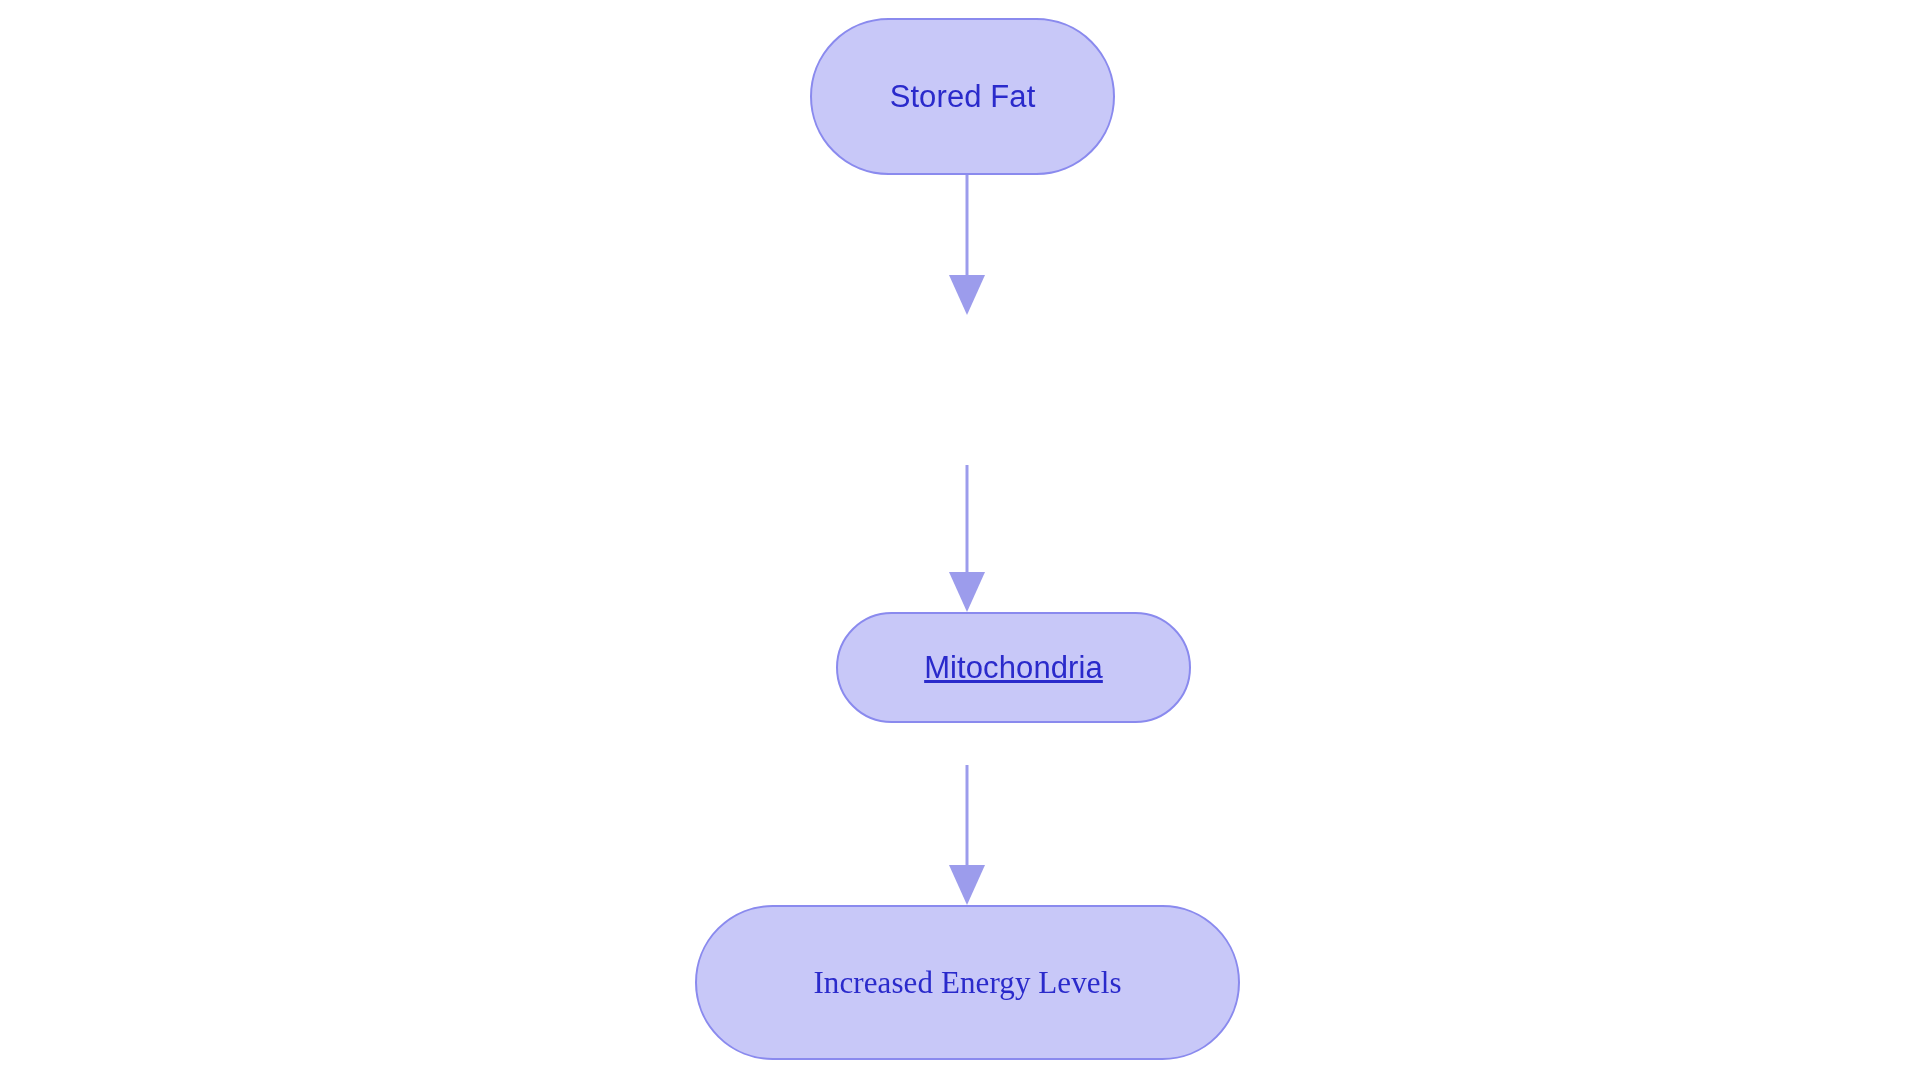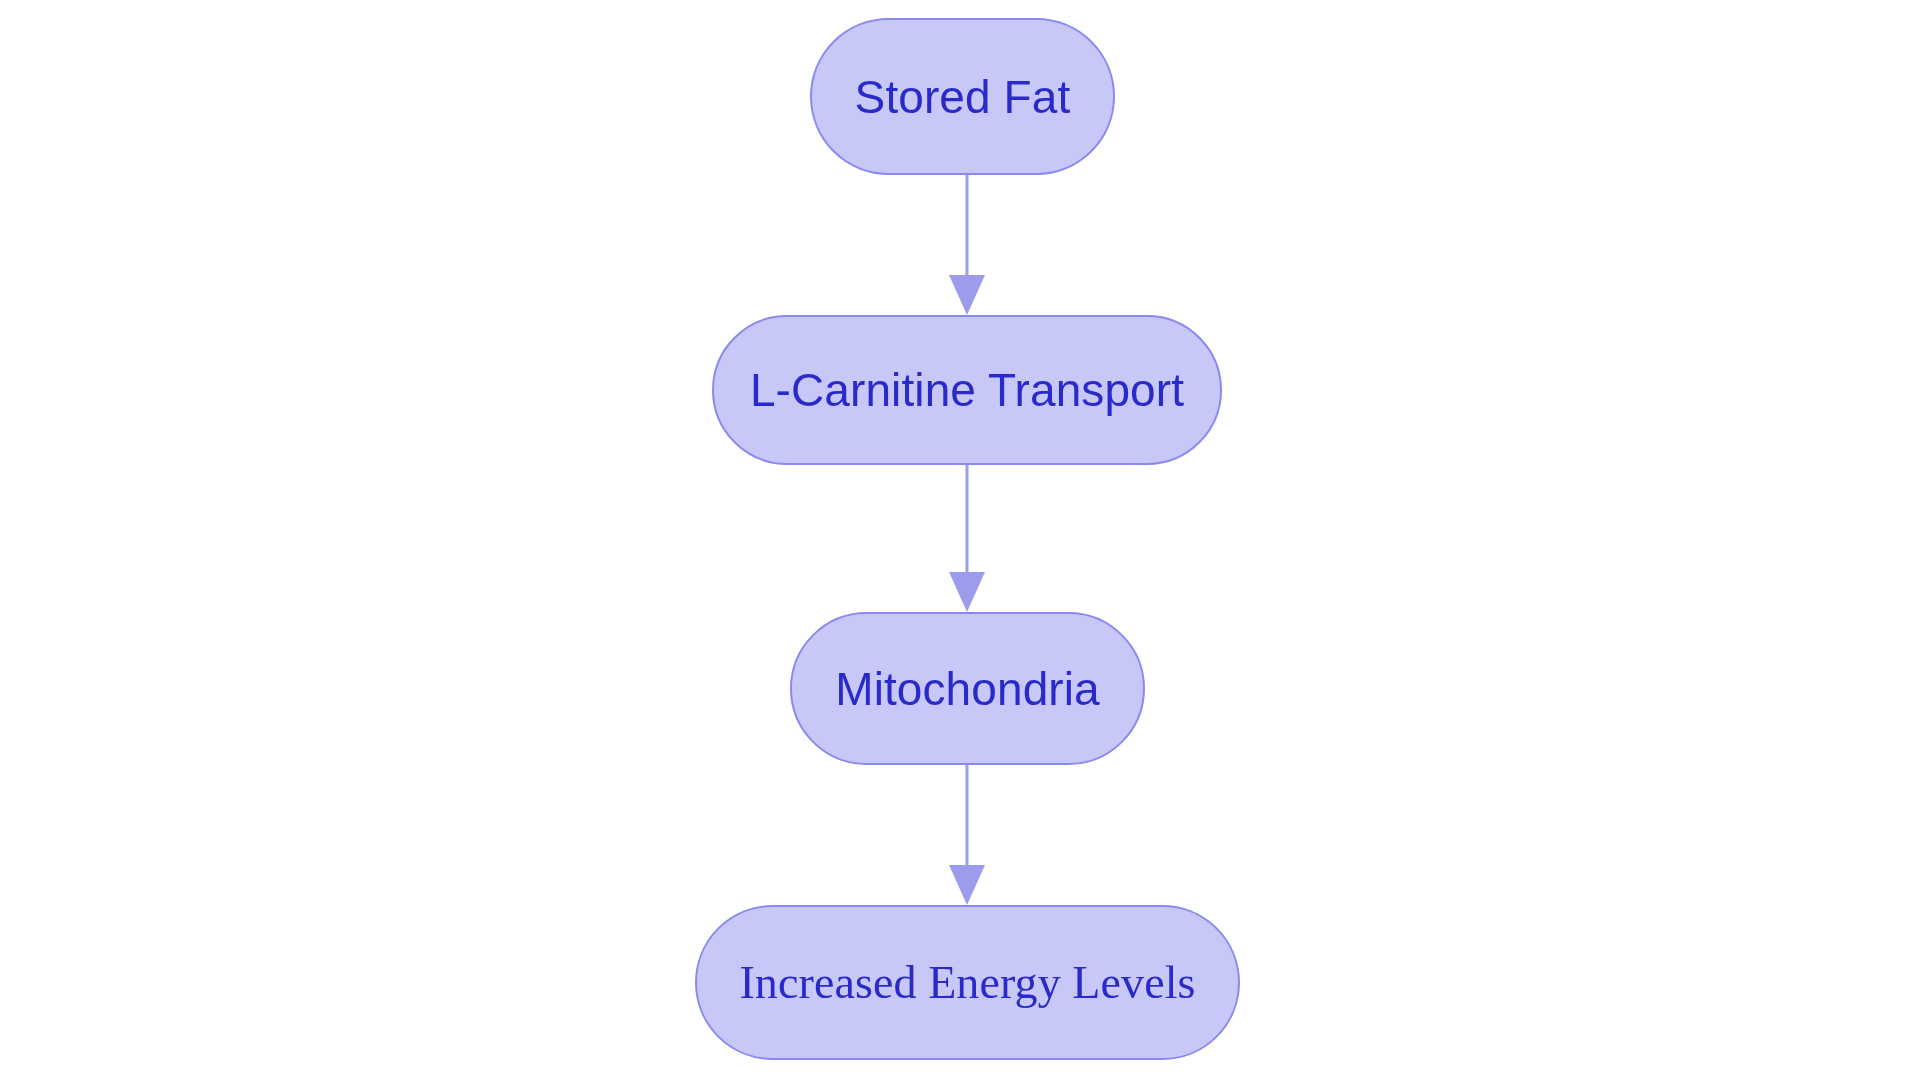--- a/index.html
+++ b/index.html
@@ -22,21 +22,21 @@
     position: absolute;
     box-sizing: border-box;
     display: flex;
     align-items: center;
     justify-content: center;
     background: #c8c8f8;
     border: 2px solid #8a8aee;
     border-radius: 999px;
     color: #2a2acb;
     font-family: "Liberation Sans", sans-serif;
-    font-size: 46px;
+    font-size: 31px;
     font-weight: 400;
     letter-spacing: 0.1px;
     white-space: nowrap;
     user-select: none;
   }
   .node-label {
     display: block;
     line-height: 1;
     padding: 0 6px;
   }
@@ -71,25 +71,22 @@
 
   <svg class="flow-edge" style="left:917px; top:765px; width:100px; height:140px;" viewBox="0 0 100 140">
     <line class="edge-line" x1="50" y1="0" x2="50" y2="100"></line>
     <polygon class="edge-head" points="32,100 68,100 50,140"></polygon>
   </svg>
 
   <div class="flow-node" style="left:810px; top:18px; width:305px; height:157px;">
     <span class="node-label">Stored Fat</span>
   </div>
 
-  <div class="flow-node" style="left:712px; top:315px; width:510px; height:150px;">
-    <span class="node-label">L-Carnitine Transport</span>
-  </div>
 
-  <div class="flow-node" style="left:790px; top:612px; width:355px; height:153px;">
+  <div class="flow-node" style="left:836px; top:612px; width:355px; height:111px;text-decoration:underline;">
     <span class="node-label">Mitochondria</span>
   </div>
 
   <div class="flow-node" style="left:695px; top:905px; width:545px; height:155px;font-family:Liberation Serif, serif;">
     <span class="node-label">Increased Energy Levels</span>
   </div>
 
 </div>
 
 </body></html>

